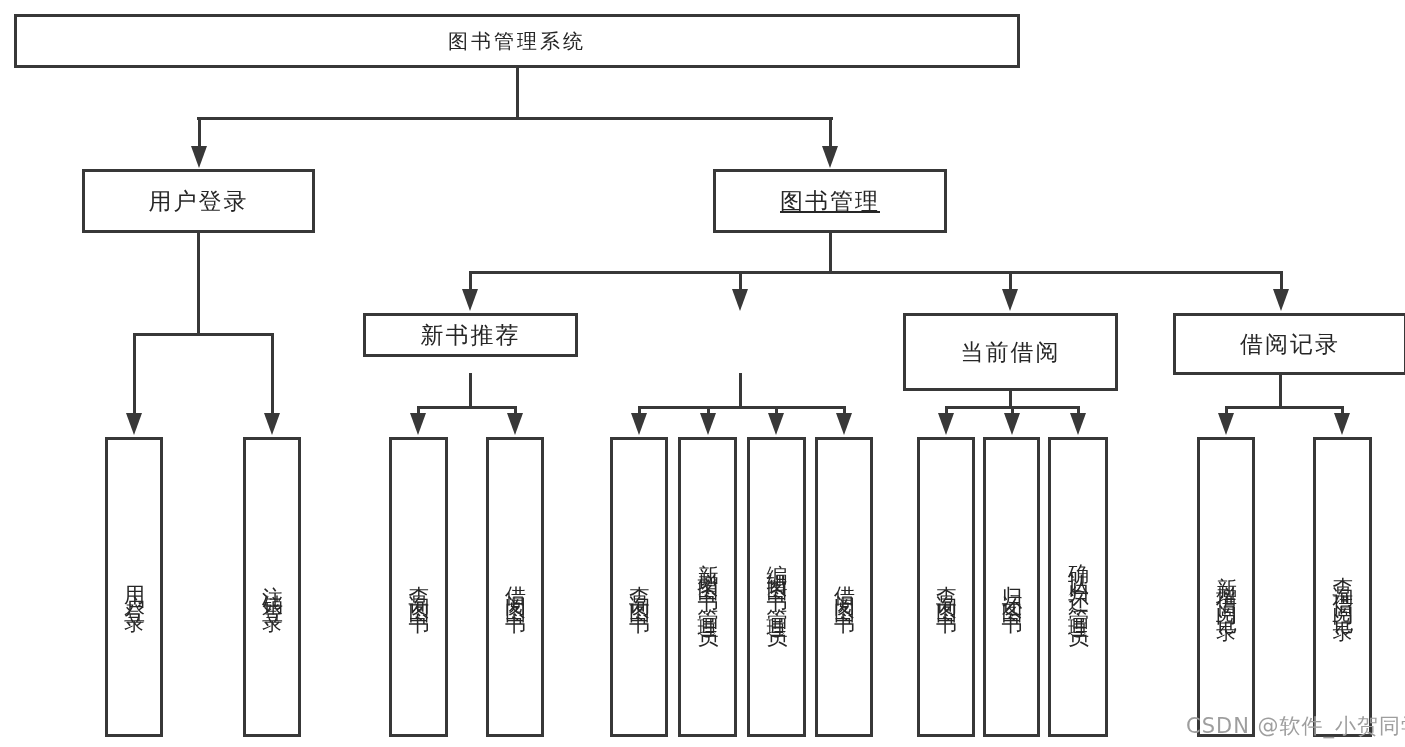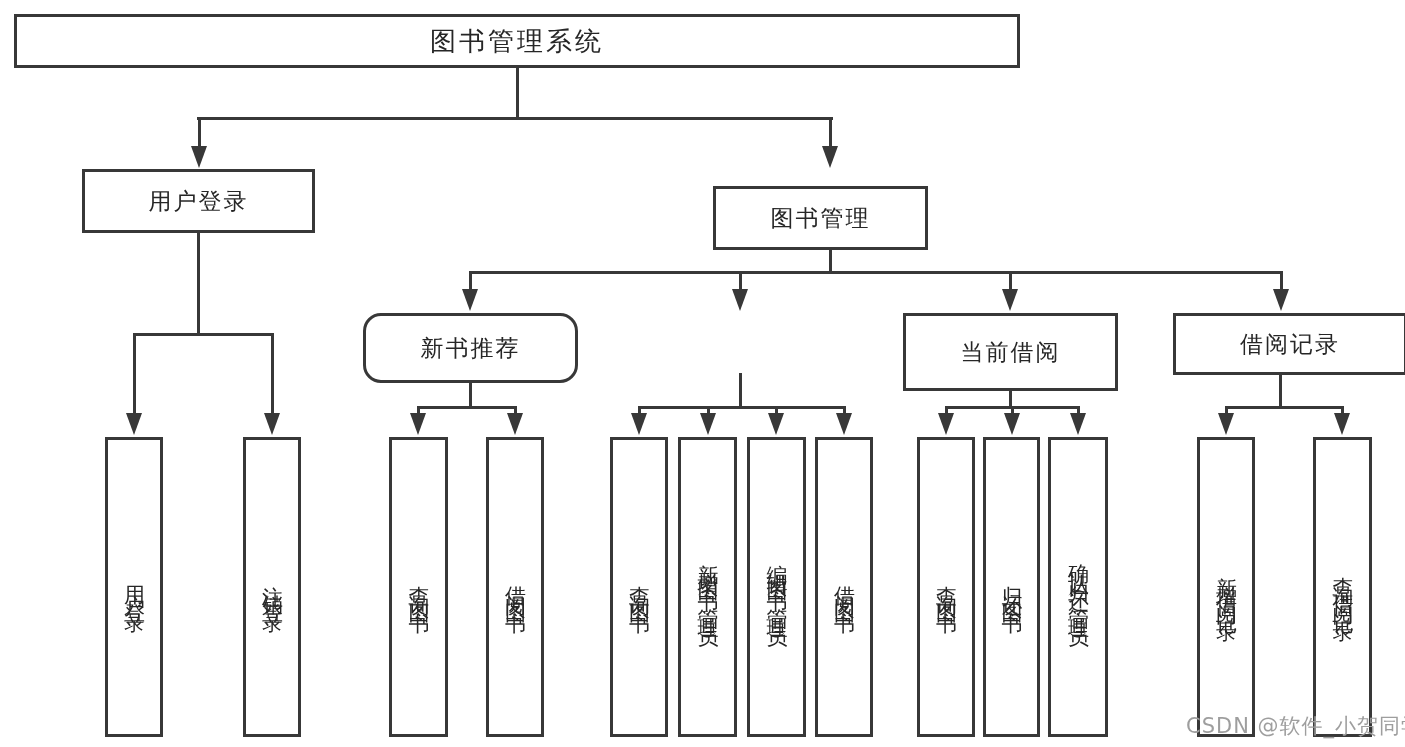--- a/index.html
+++ b/index.html
@@ -13,21 +13,21 @@
   .box{
     position:absolute;
     background:#ffffff;
     border:3px solid #383838;
     box-sizing:border-box;
     display:flex;align-items:center;justify-content:center;
     color:#262626;
     z-index:2;
   }
   .hbox{font-size:23px;letter-spacing:2px;}
-  .rootbox{font-size:26px;letter-spacing:3px;}
+  .rootbox{font-size:20px;letter-spacing:3px;}
   .vbox{
     font-size:21px;
     z-index:2;
   }
   .vtext{
     writing-mode:vertical-rl;
     text-orientation:mixed;
     letter-spacing:9px;
     line-height:1;
   }
@@ -55,25 +55,25 @@
 
 <div id="stage">
 
   <div class="box rootbox" style="left:14px;top:14px;width:1006px;height:54px;">
     <span>图书管理系统</span>
   </div>
 
   <div class="box hbox" style="left:82px;top:169px;width:233px;height:64px;">
     <span>用户登录</span>
   </div>
-  <div class="box hbox" style="left:713px;top:186px;width:215px;height:64px;">
+  <div class="box hbox" style="left:713px;top:169px;width:234px;height:64px;text-decoration:underline;">
     <span>图书管理</span>
   </div>
 
-  <div class="box hbox" style="left:363px;top:313px;width:215px;height:70px;border-radius:18px;">
+  <div class="box hbox" style="left:363px;top:313px;width:215px;height:44px;">
     <span>新书推荐</span>
   </div>
   <div class="box hbox" style="left:903px;top:313px;width:215px;height:78px;">
     <span>当前借阅</span>
   </div>
   <div class="box hbox" style="left:1173px;top:313px;width:234px;height:62px;">
     <span>借阅记录</span>
   </div>
 
   <div class="box vbox" style="left:105px;top:437px;width:58px;height:300px;">

